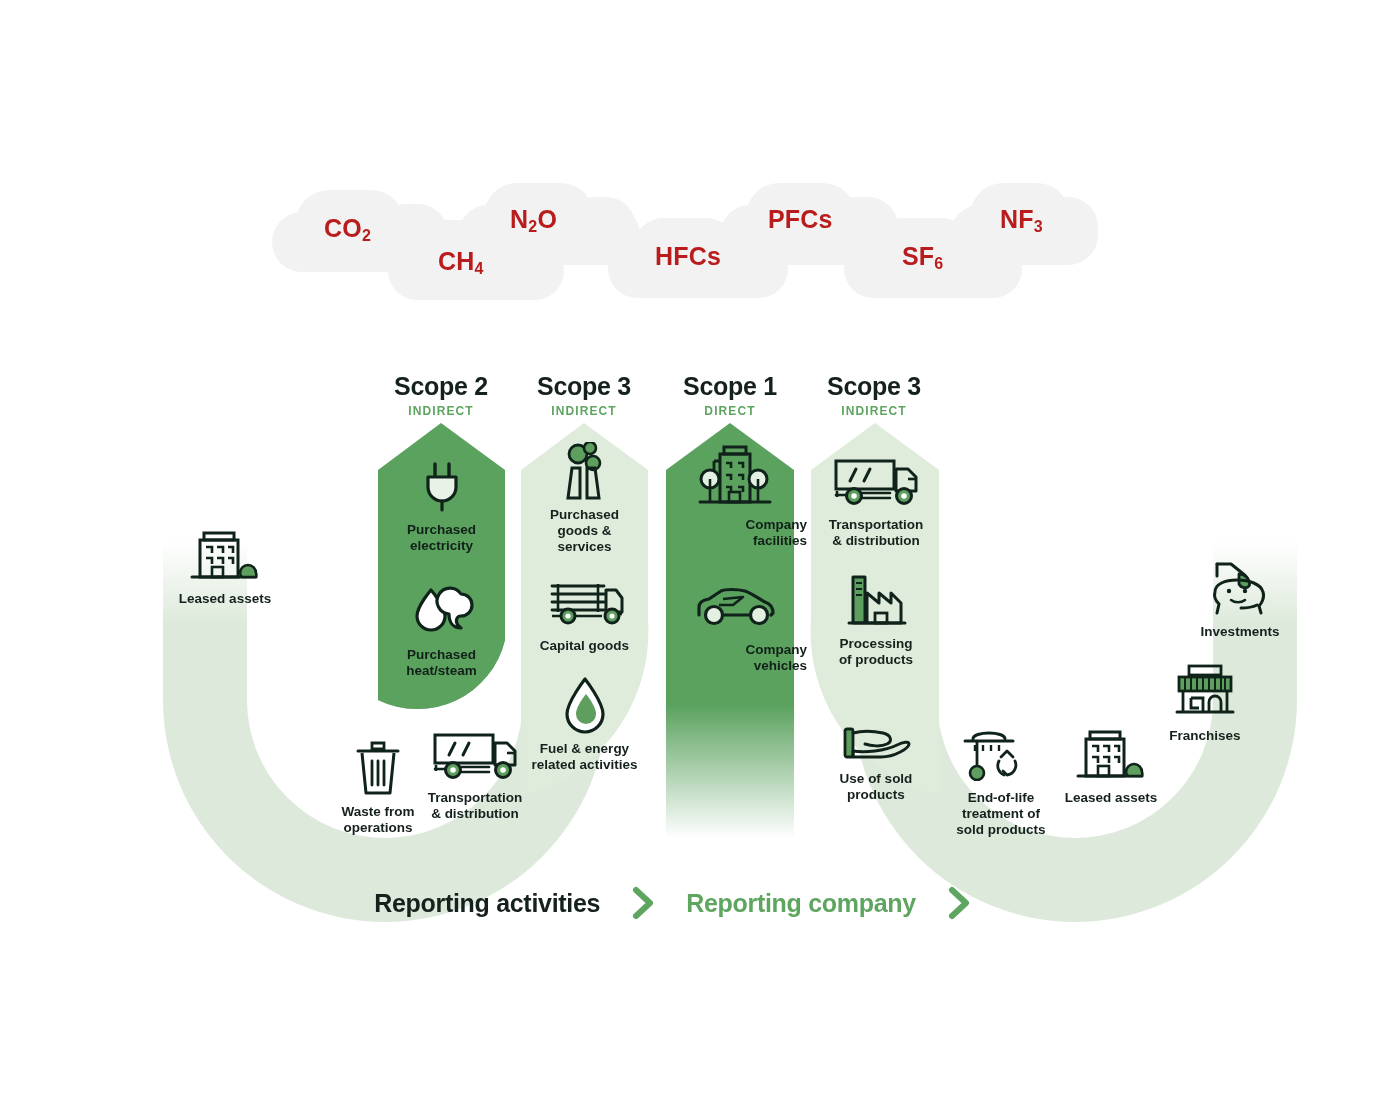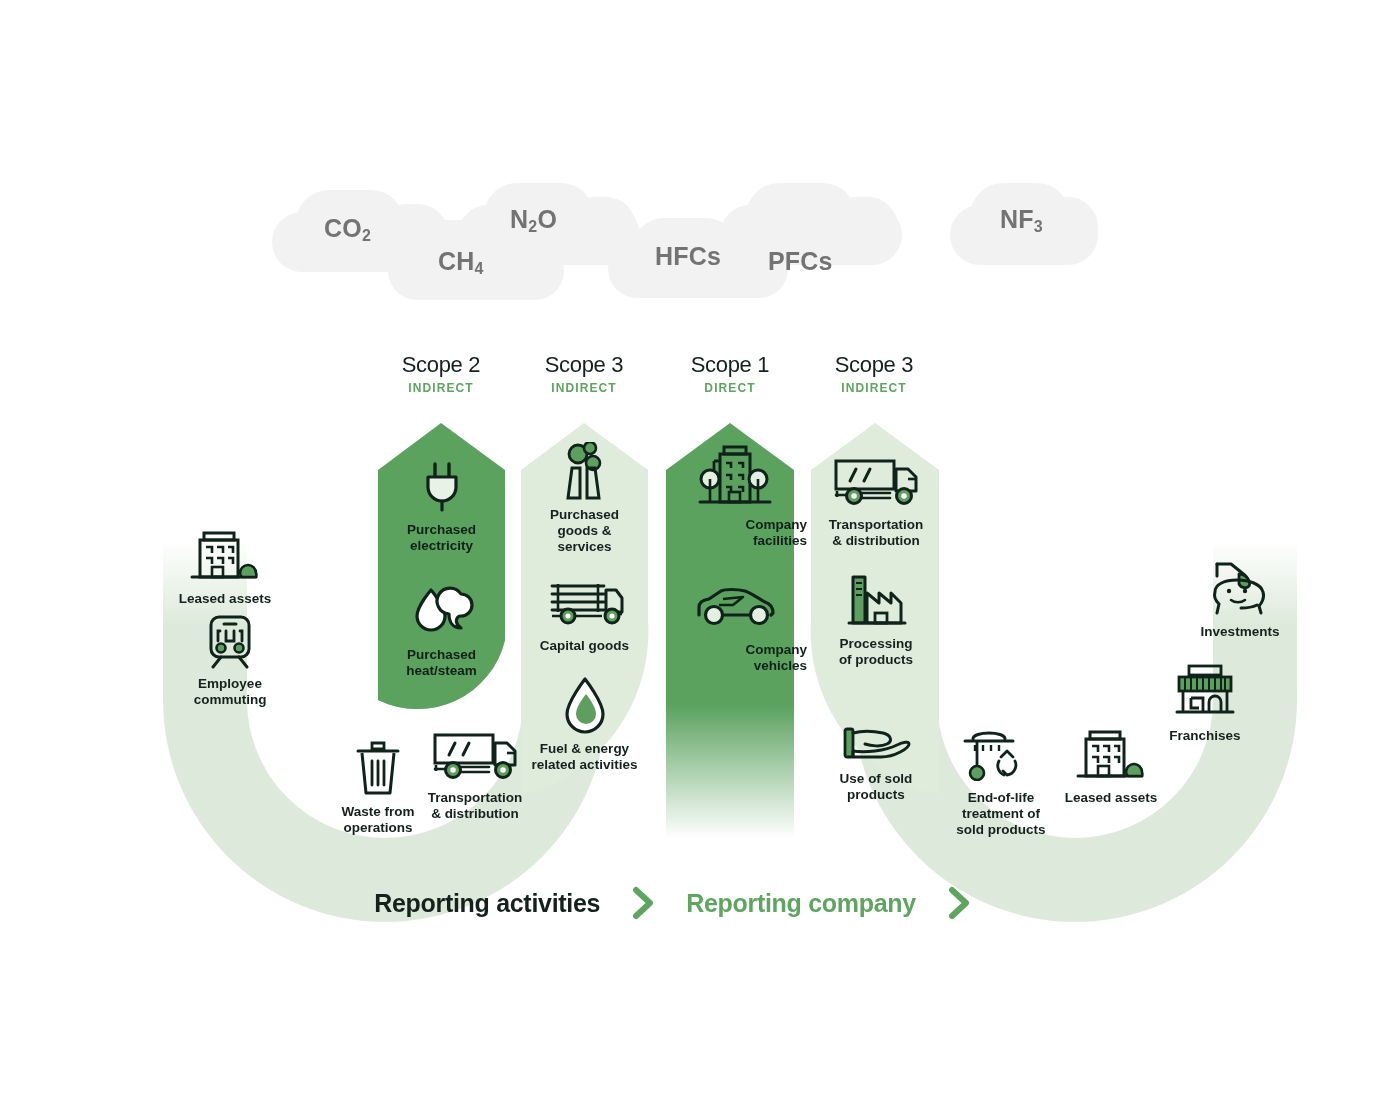--- a/index.html
+++ b/index.html
@@ -13,27 +13,27 @@
   }
   #stage{position:absolute;inset:0;}
 
   
   .cloud-layer{position:absolute;left:0;top:0;width:1376px;height:330px;}
   .cloud{position:absolute;}
   .cloud .blob{position:absolute;background:#F2F2F2;border-radius:999px;}
   .cloud .lbl{
     position:absolute;z-index:5;
     font-weight:700;font-size:25px;letter-spacing:.2px;
-    color:#737373;white-space:nowrap;
+    color:#b91c1c;white-space:nowrap;
   }
   .cloud .lbl sub{font-size:16px;vertical-align:baseline;position:relative;top:4px;}
 
   
   .scope-head{position:absolute;text-align:center;width:170px;}
-  .scope-head .t{font-size:22px;font-weight:400;color:#15211c;letter-spacing:-0.3px;line-height:1.05;}
+  .scope-head .t{font-size:25px;font-weight:700;color:#15211c;letter-spacing:-0.3px;line-height:1.05;margin-top:20px;}
   .scope-head .s{font-size:12px;font-weight:700;color:#5EA55F;letter-spacing:1.1px;margin-top:5px;}
 
   
   #arcs{position:absolute;left:0;top:0;width:1376px;height:1101px;}
 
   
   .col{position:absolute;text-align:center;}
 
   .item{position:relative;margin-bottom:6px;}
   .item .glyph{display:flex;align-items:center;justify-content:center;height:62px;}
@@ -184,25 +184,33 @@
       <div class="blob" style="left:104px;top:12px;width:70px;height:58px;border-radius:35px;"></div>
       <div class="lbl" style="left:47px;top:24px;">
         <span>HFCs</span>
       </div>
     </div>
 
     <div class="cloud" style="left:720px;top:183px;width:182px;height:82px;">
       <div class="blob" style="left:0;top:22px;width:182px;height:60px;border-radius:30px;"></div>
       <div class="blob" style="left:26px;top:0px;width:110px;height:66px;border-radius:55px;"></div>
       <div class="blob" style="left:106px;top:14px;width:72px;height:60px;border-radius:36px;"></div>
-      <div class="lbl" style="left:48px;top:22px;margin-top:42px;">
+      <div class="lbl" style="left:48px;top:22px;">
         <span>PFCs</span>
       </div>
     </div>
 
+    <div class="cloud" style="left:844px;top:218px;width:178px;height:80px;">
+      <div class="blob" style="left:0;top:22px;width:178px;height:58px;border-radius:30px;"></div>
+      <div class="blob" style="left:24px;top:0px;width:106px;height:64px;border-radius:53px;"></div>
+      <div class="blob" style="left:102px;top:12px;width:70px;height:58px;border-radius:35px;"></div>
+      <div class="lbl" style="left:58px;top:24px;">
+        <span>SF</span><sub>6</sub>
+      </div>
+    </div>
 
     <div class="cloud" style="left:950px;top:183px;width:148px;height:82px;">
       <div class="blob" style="left:0;top:22px;width:148px;height:60px;border-radius:30px;"></div>
       <div class="blob" style="left:20px;top:0px;width:100px;height:66px;border-radius:50px;"></div>
       <div class="blob" style="left:88px;top:14px;width:60px;height:60px;border-radius:30px;"></div>
       <div class="lbl" style="left:50px;top:22px;">
         <span>NF</span><sub>3</sub>
       </div>
     </div>
   </div>
@@ -367,33 +375,20 @@
         <rect x="14" y="11" width="38" height="37" fill="none" stroke="#10231b" stroke-width="3"></rect>
         <path d="M20 18 h6 v6 M31 18 h6 v6 M42 18 h5 v6 M20 29 h6 v6 M31 29 h6 v6 M42 29 h5 v6" stroke="#10231b" stroke-width="2.6" fill="none"></path>
         <rect x="26" y="38" width="11" height="10" fill="none" stroke="#10231b" stroke-width="2.6"></rect>
         <path d="M6 48 H70" stroke="#10231b" stroke-width="3" stroke-linecap="round"></path>
         <path d="M54 44 A8 8 0 0 1 70 44 A5 5 0 0 1 70 48 H56 A6 6 0 0 1 54 44 Z" fill="#5E9E5E" stroke="#10231b" stroke-width="2.6" stroke-linejoin="round"></path>
       </svg>
     </div>
     <div class="cap">Leased assets</div>
   </div>
 
-  <div class="float-item" style="left:155px;top:612px;">
-    <div class="glyph">
-      <svg width="54" height="56" viewBox="0 0 54 56">
-        <rect x="8" y="4" width="38" height="40" rx="8" fill="none" stroke="#10231b" stroke-width="3"></rect>
-        <path d="M21 11 H33" stroke="#10231b" stroke-width="3" stroke-linecap="round"></path>
-        <path d="M17 18 h-2 v10 M37 18 h2 v10 M23 18 v10 h8 v-10" fill="none" stroke="#10231b" stroke-width="2.8" stroke-linecap="round"></path>
-        <circle cx="18" cy="35" r="4.5" fill="#5E9E5E" stroke="#10231b" stroke-width="2.6"></circle>
-        <circle cx="36" cy="35" r="4.5" fill="#5E9E5E" stroke="#10231b" stroke-width="2.6"></circle>
-        <path d="M18 44 L10 54 M36 44 L44 54" stroke="#10231b" stroke-width="3" stroke-linecap="round"></path>
-      </svg>
-    </div>
-    <div class="cap">Employee<br>commuting</div>
-  </div>
 
 
   <div class="float-item" style="left:303px;top:738px;">
     <div class="glyph" style="height:60px;">
       <svg width="52" height="58" viewBox="0 0 52 58">
         <path d="M20 4 H32 V10 H20 Z" fill="none" stroke="#10231b" stroke-width="2.8"></path>
         <path d="M6 12 H46" stroke="#10231b" stroke-width="3" stroke-linecap="round"></path>
         <path d="M10 14 L14 54 H38 L42 14" fill="none" stroke="#10231b" stroke-width="3" stroke-linejoin="round"></path>
         <path d="M20 22 V46 M26 22 V46 M32 22 V46" stroke="#10231b" stroke-width="2.8" stroke-linecap="round"></path>
       </svg>

